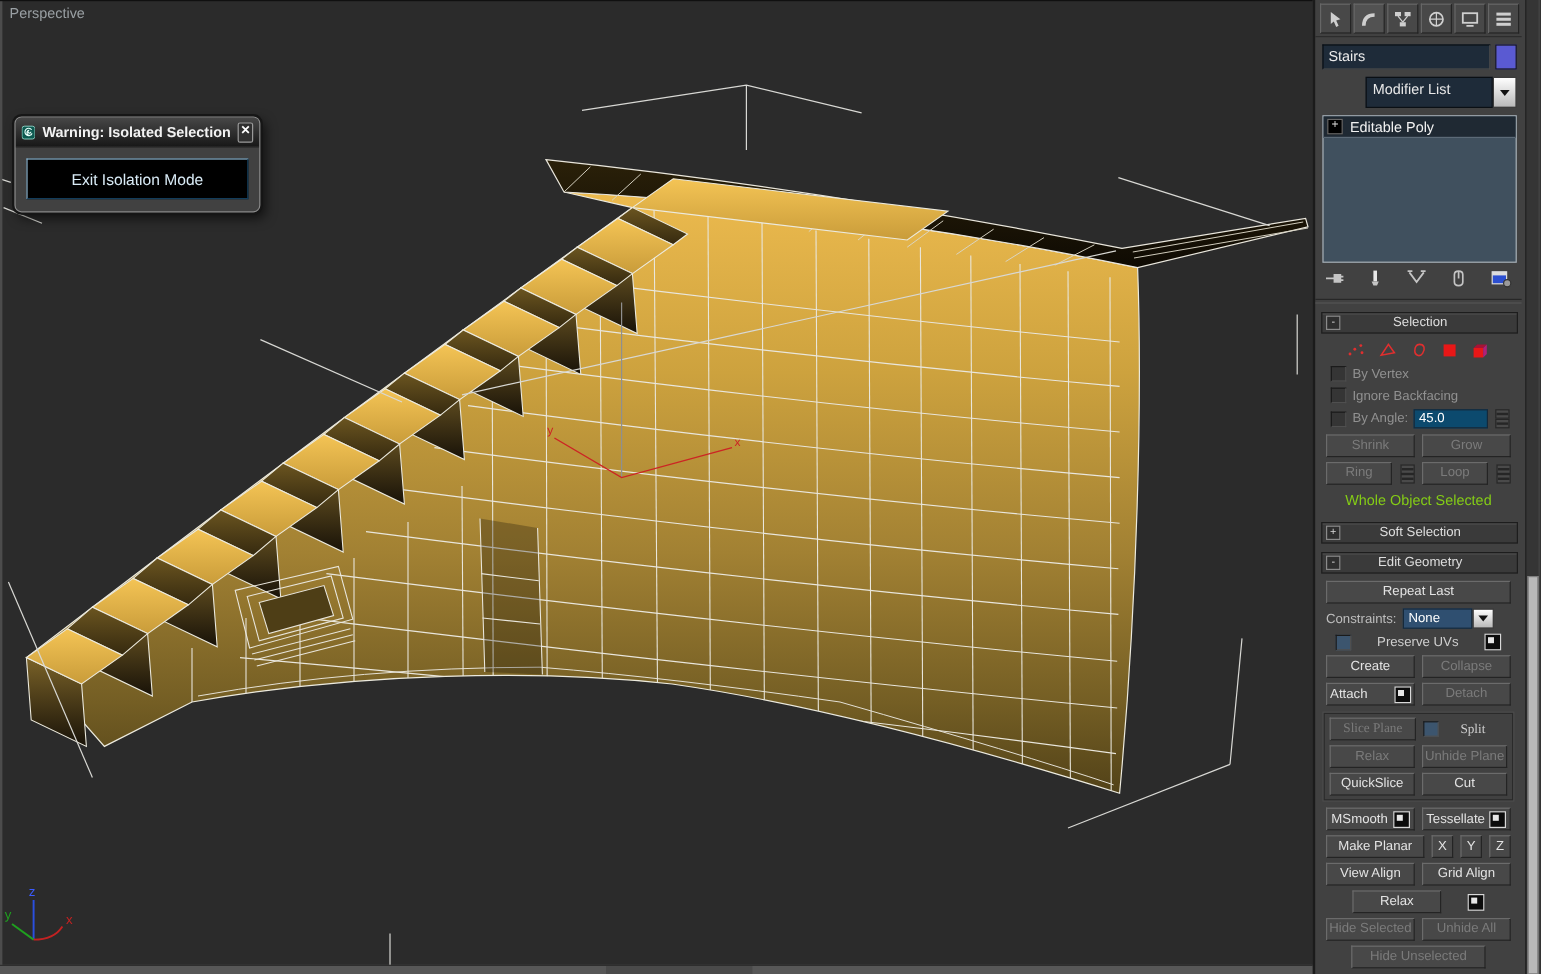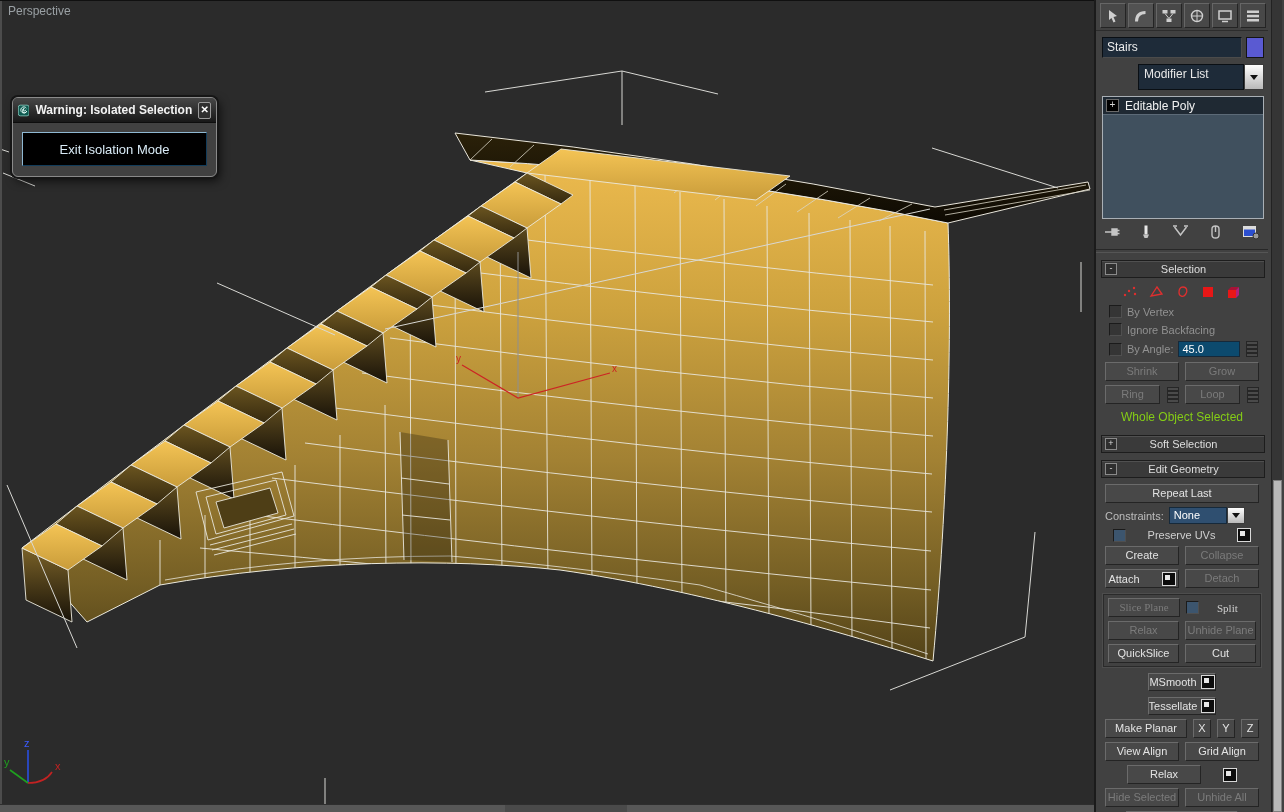--- a/index.html
+++ b/index.html
@@ -508,21 +508,21 @@
     <div class="row2" style="padding:3px 2px 1px 2px;">
       <div class="btn dis">Relax</div>
       <div class="btn dis">Unhide Plane</div>
     </div>
     <div class="row2" style="padding:3px 2px 0 2px;">
       <div class="btn">QuickSlice</div>
       <div class="btn">Cut</div>
     </div>
   </div>
 
-  <div class="row2" style="padding-top:6px;flex-direction:column;">
+  <div class="row2" style="padding-top:6px;">
     <div class="btn" style="display:flex;align-items:center;justify-content:center;gap:4px;">
       <span>MSmooth</span>
       <div class="settings-box"></div>
     </div>
     <div class="btn" style="display:flex;align-items:center;justify-content:center;gap:4px;">
       <span>Tessellate</span>
       <div class="settings-box"></div>
     </div>
   </div>
 

